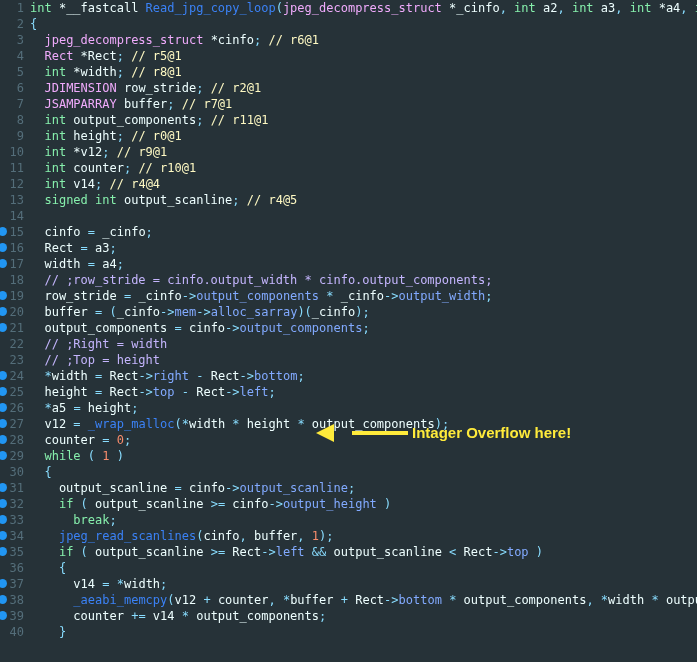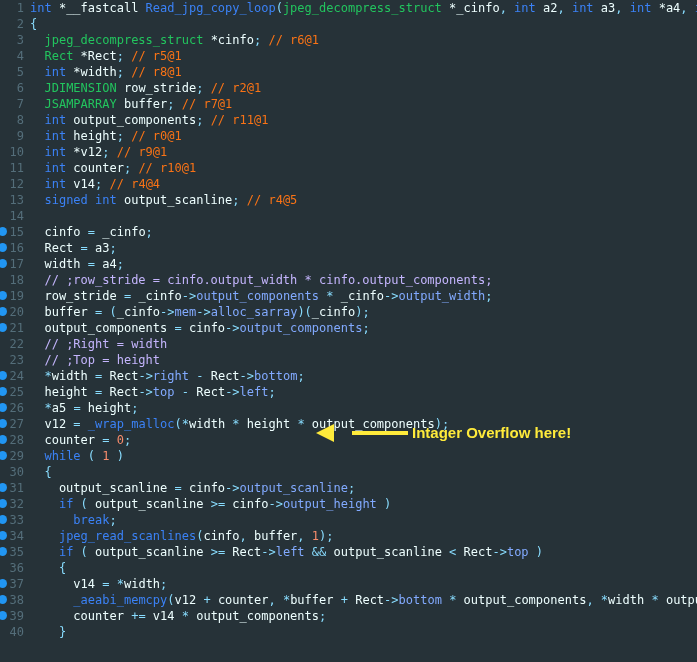--- a/index.html
+++ b/index.html
@@ -2,27 +2,27 @@
 <html><head>
 <meta charset="utf-8">
 <style>
 *{margin:0;padding:0;box-sizing:border-box}
 body{background:#263238;font-family:Consolas,Monaco,monospace;font-size:12px;line-height:16px;width:697px;height:662px;overflow:hidden;white-space:pre}
 .gutter{position:absolute;left:0;top:0;width:28px;text-align:right;color:#546e7a;padding-right:4px;user-select:none}
 .gutter div{height:16px;position:relative}
 .bp::before{content:"";position:absolute;left:-2px;top:3px;width:9px;height:9px;border-radius:50%;background:#2196f3}
 .code{position:absolute;left:30px;top:0;right:0;color:#b0bec5}
 .code div{height:16px}
-.kw{color:#3b82f6}
-.ty{color:#22c55e}
+.kw{color:#86efac}
+.ty{color:#f0abfc}
 .fn{color:#3b82f6}
 .var{color:#eeffff}
 .num{color:#f78c6c}
 .cm{color:#c4b5fd}
-.cmg{color:#f97316}
+.cmg{color:#fef9c3}
 .op{color:#89ddff}
 .pn{color:#89ddff}
 .mem{color:#82aaff}
 .callout{position:absolute;left:390px;top:424px;display:flex;align-items:center;pointer-events:none}
 .arrow-line{width:56px;height:4px;background:#ffeb3b}
 .arrow-head{width:0;height:0;border-right:18px solid #ffeb3b;border-top:9px solid transparent;border-bottom:9px solid transparent;margin-left:-56px;position:relative;left:-18px}
 .arrow-wrap{display:flex;align-items:center}
 .callout-text{color:#ffeb3b;font-weight:bold;font-size:15px;margin-left:4px;font-family:Arial,sans-serif}
 </style>
 </head>

